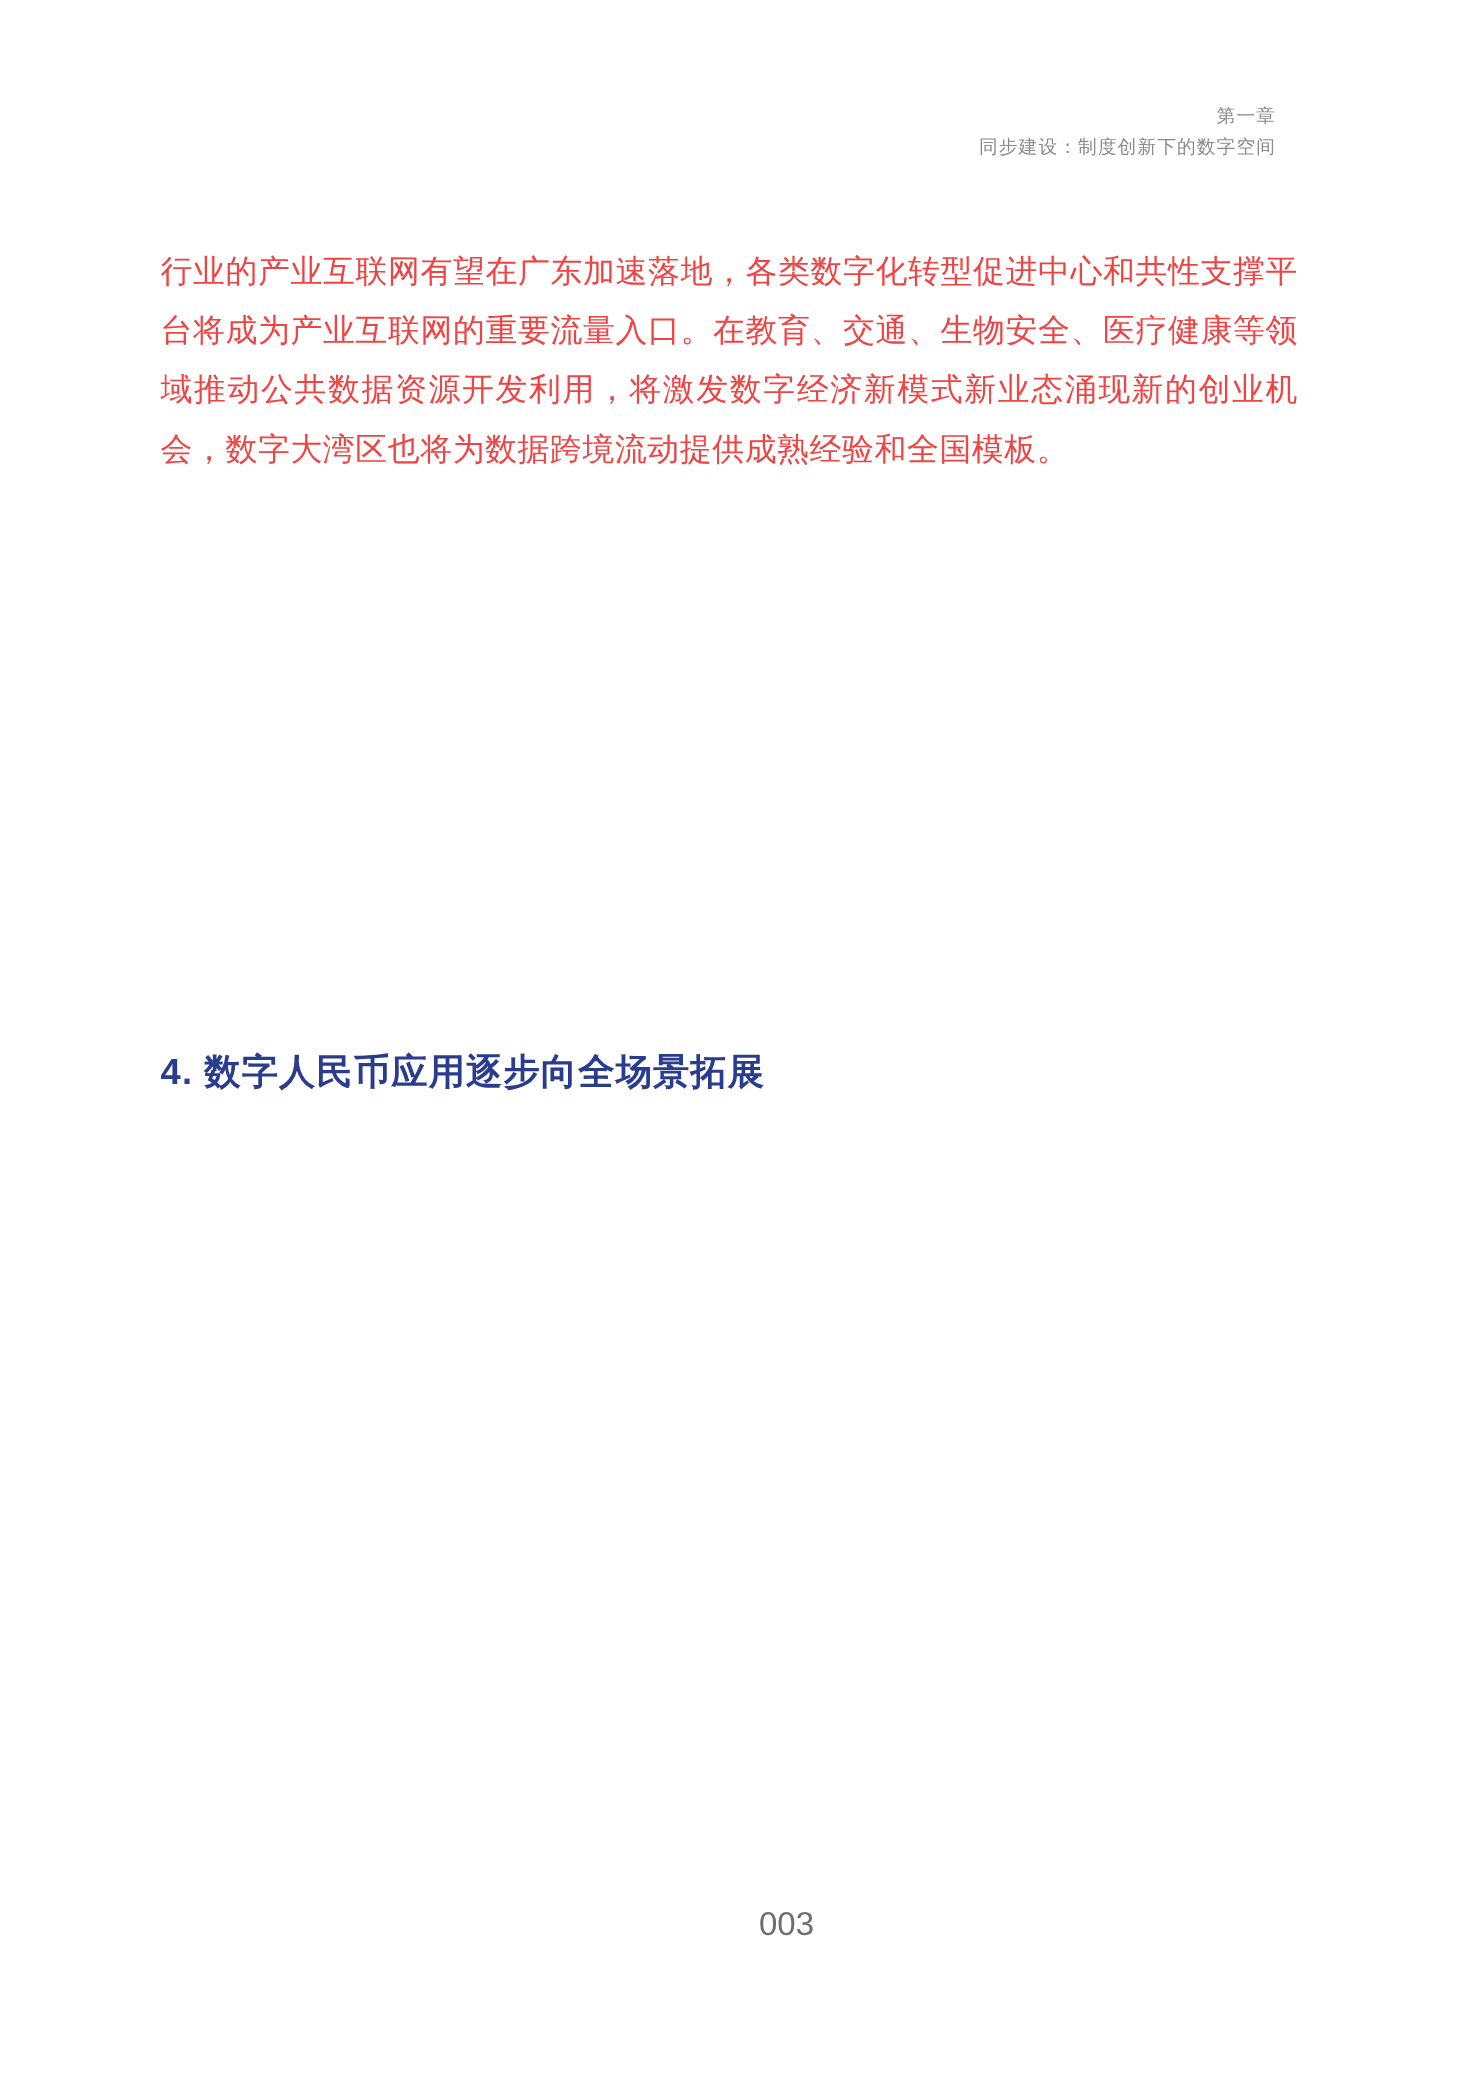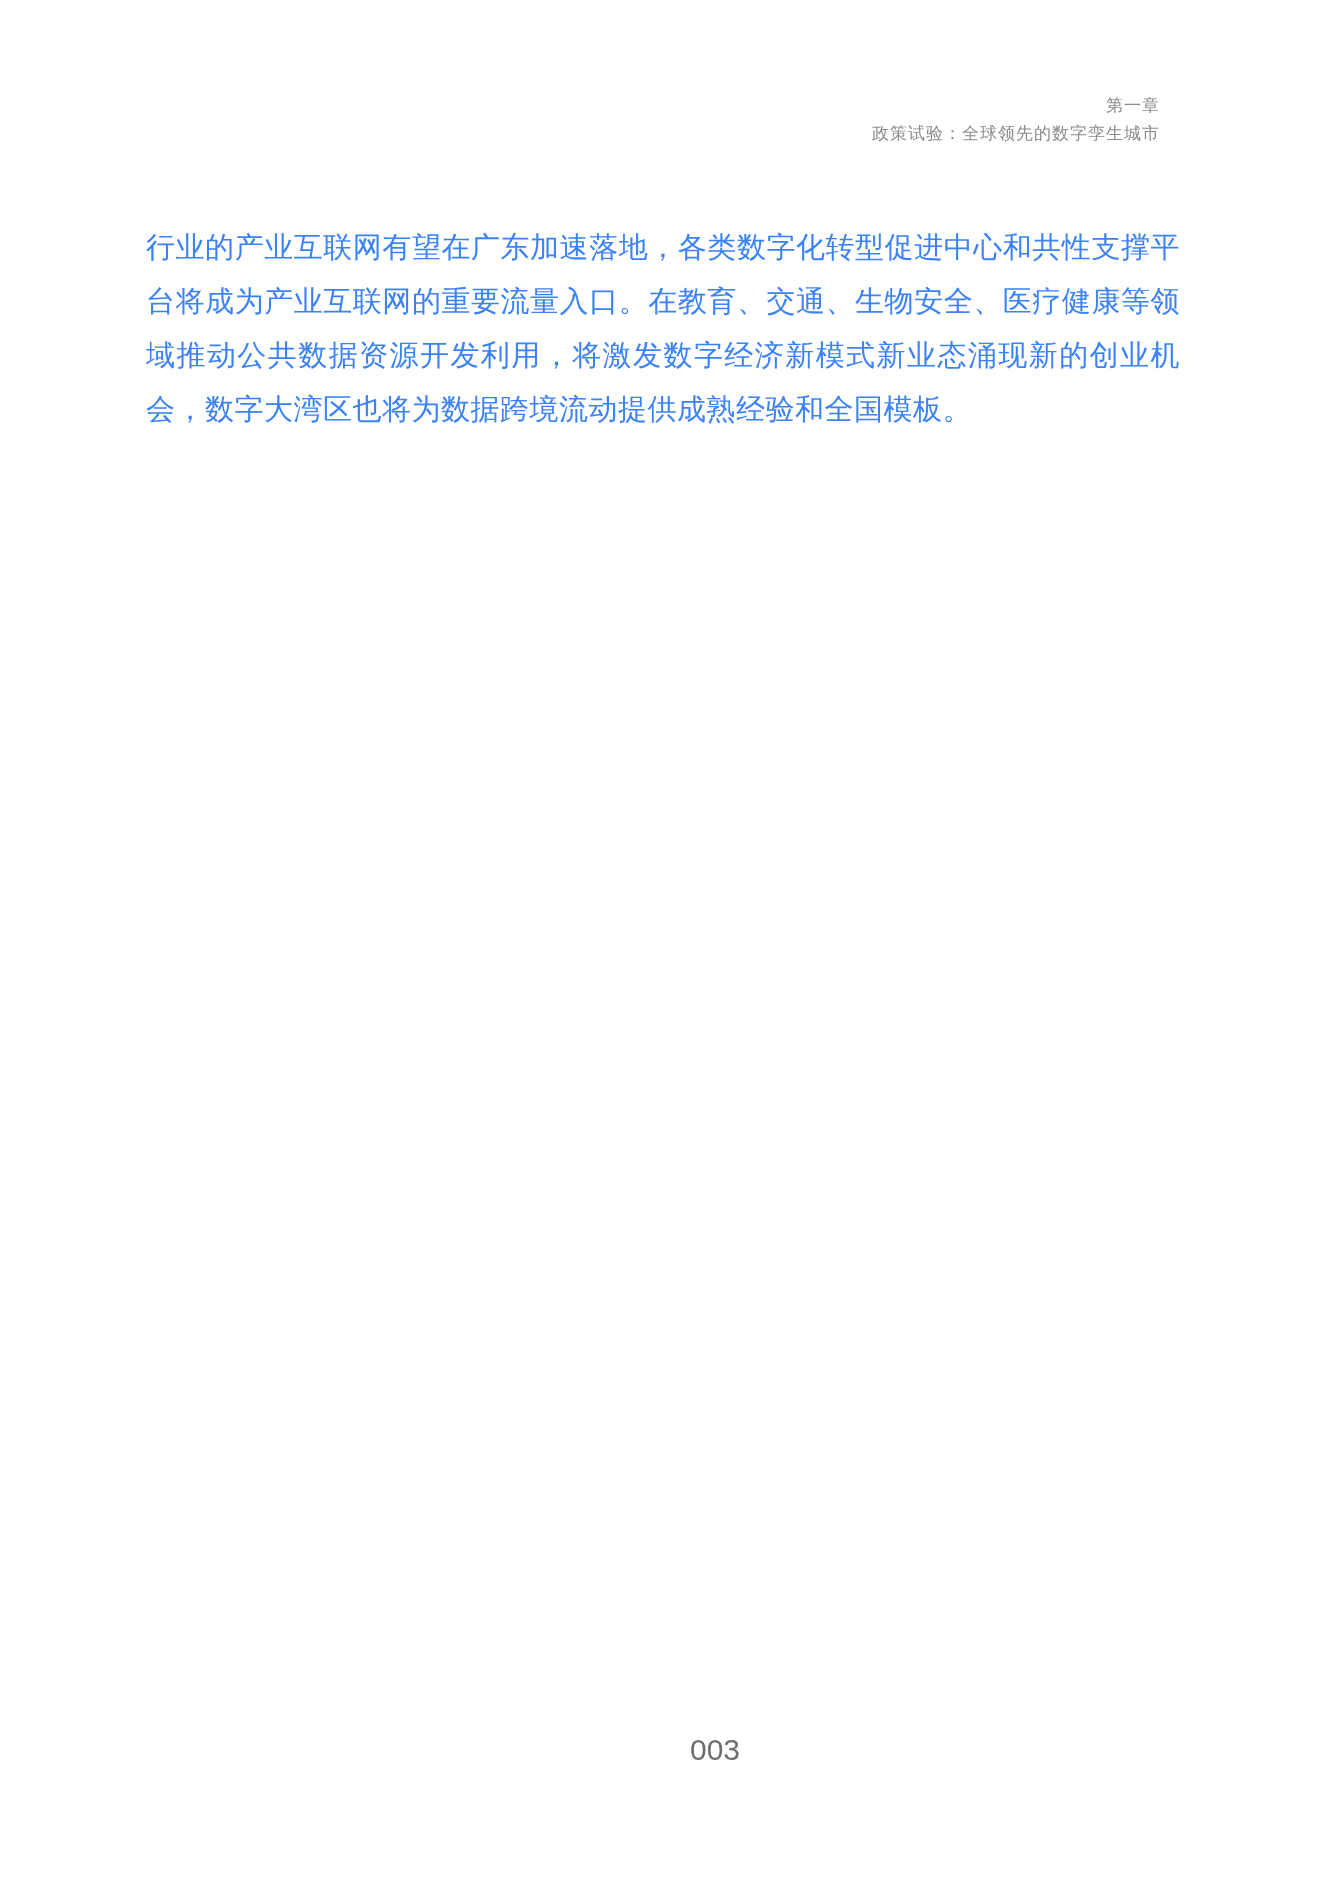--- a/index.html
+++ b/index.html
@@ -25,21 +25,21 @@
     font-size: 17px;
     line-height: 28px;
     letter-spacing: 1px;
   }
   
   .body-para {
     position: absolute;
     left: 146px;
     width: 1034px;
     margin: 0;
-    color: #3b82f6;
+    color: #ef4444;
     font-size: 29px;
     line-height: 54px;
     text-align: justify;
     text-align-last: left;
     letter-spacing: 0.5px;
   }
   .section-heading {
     position: absolute;
     left: 146px;
     width: 1034px;
@@ -69,26 +69,27 @@
     padding-left: 46px;
   }
 </style>
 </head>
 <body>
 
 <div class="page">
 
   <div class="running-header">
     <div>第一章</div>
-    <div>政策试验：全球领先的数字孪生城市</div>
+    <div>同步建设：制度创新下的数字空间</div>
   </div>
 
   <p class="body-para p-intro">行业的产业互联网有望在广东加速落地，各类数字化转型促进中心和共性支撑平台将成为产业互联网的重要流量入口。在教育、交通、生物安全、医疗健康等领域推动公共数据资源开发利用，将激发数字经济新模式新业态涌现新的创业机会，数字大湾区也将为数据跨境流动提供成熟经验和全国模板。</p>
 
 
 
+  <h2 class="section-heading h-sec4">4. 数字人民币应用逐步向全场景拓展</h2>
 
 
 
 
   <div class="page-footer">003</div>
 
 </div>
 
 </body></html>

